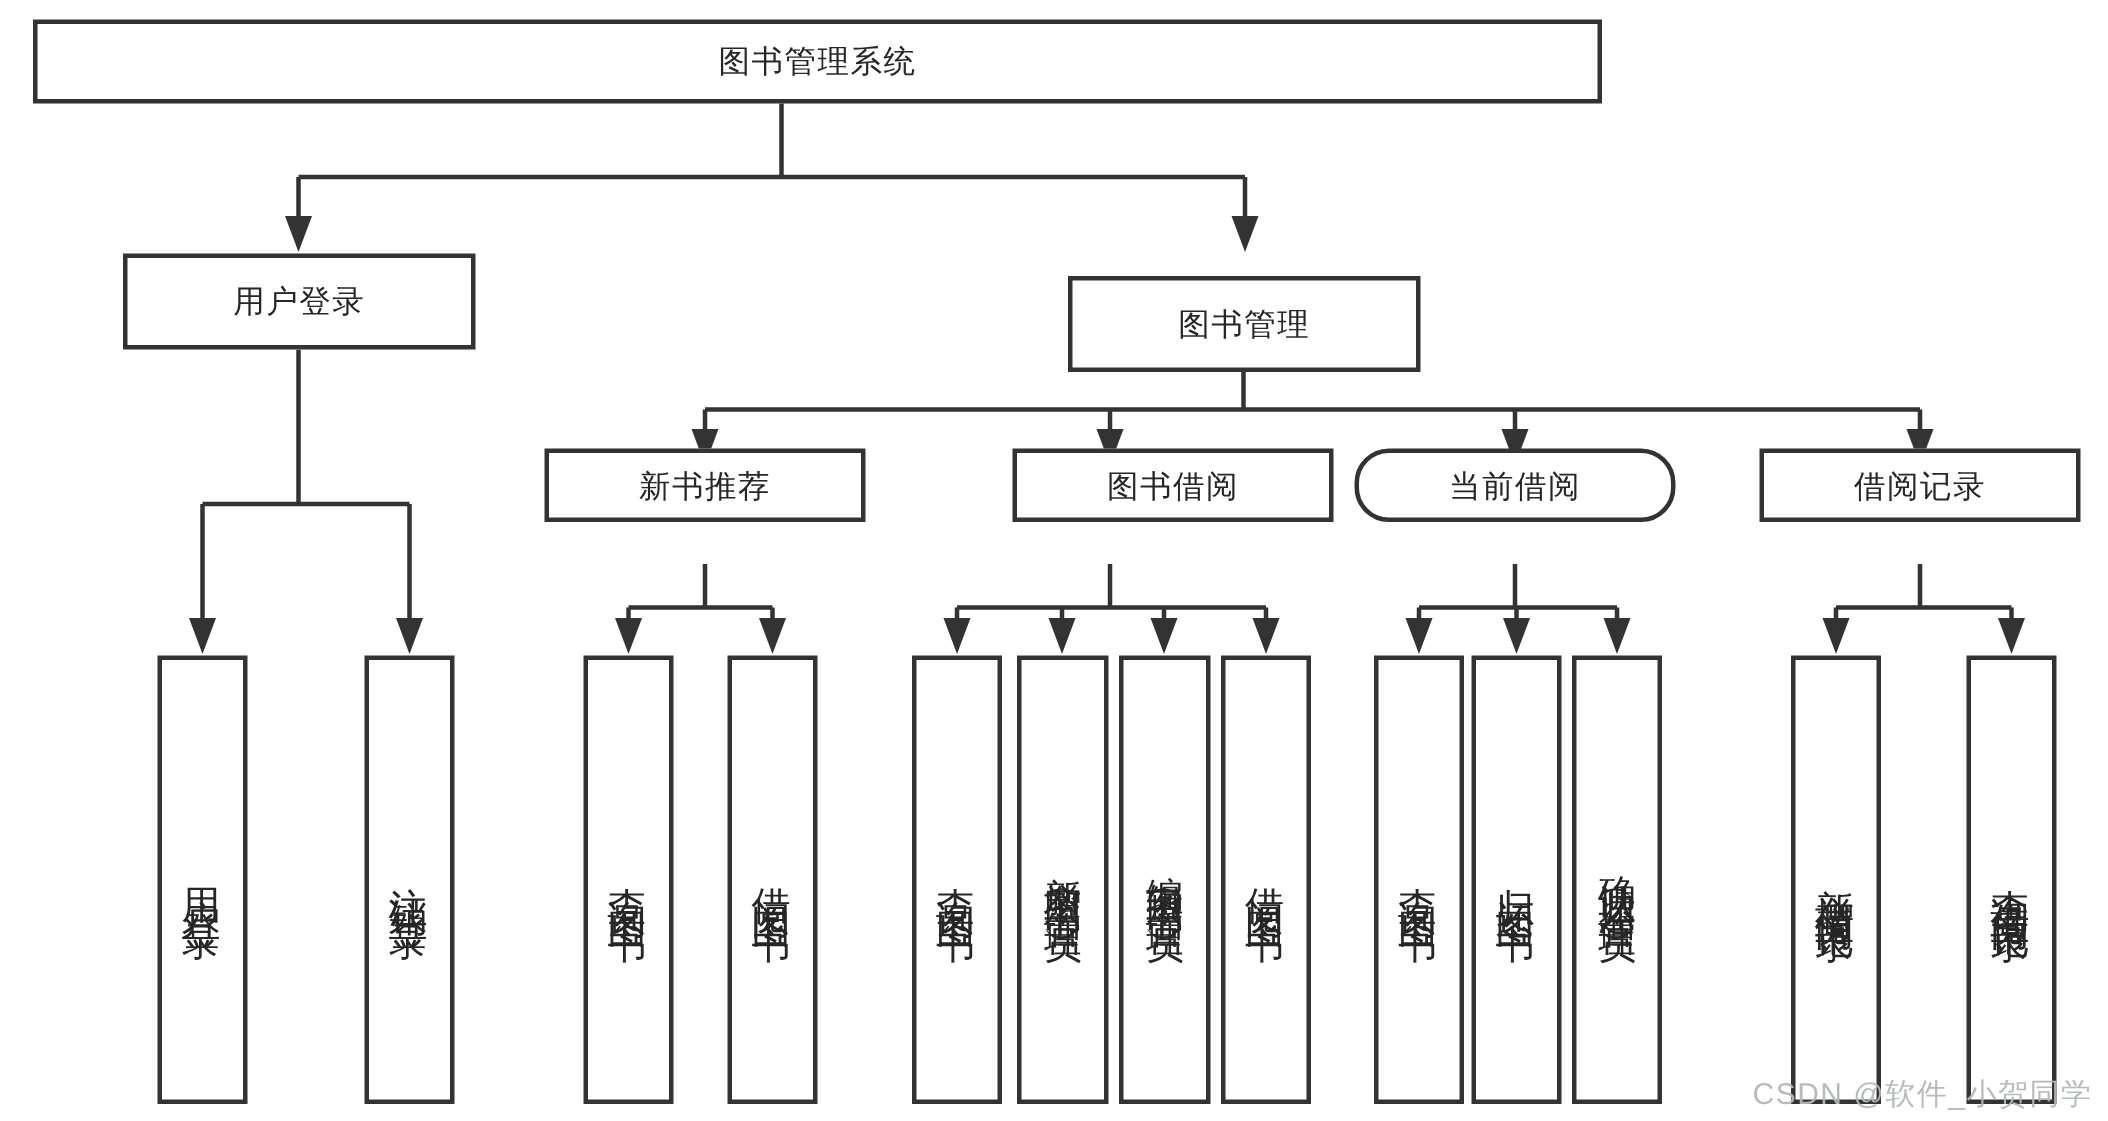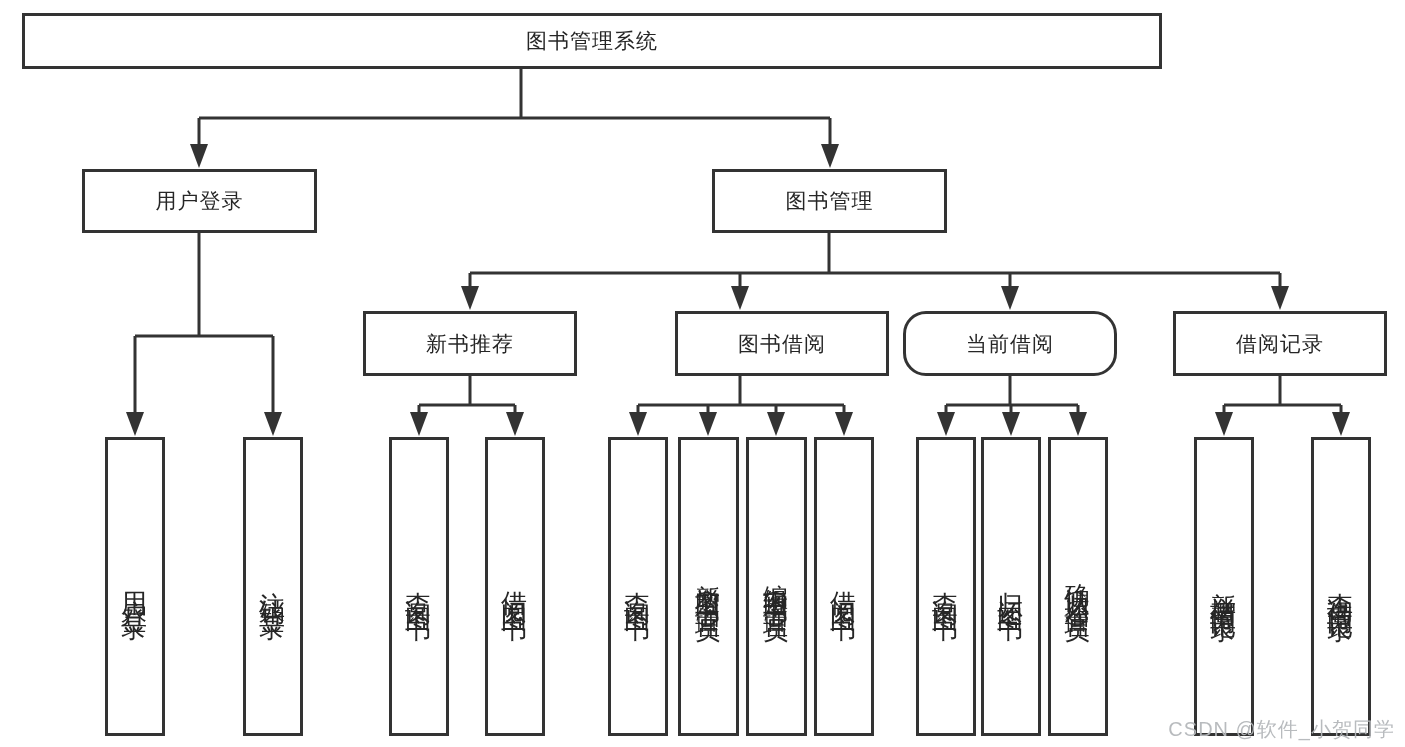--- a/index.html
+++ b/index.html
@@ -23,24 +23,24 @@
   .node{
     position:absolute;
     box-sizing:border-box;
     border:3px solid var(--line);
     background:var(--bg);
     display:flex;align-items:center;justify-content:center;
     font-size:21px;
     letter-spacing:1px;
     color:var(--text);
   }
-  .root{left:22px;top:13px;width:1140px;height:56px;}
+  .root{left:22px;top:13px;width:1046px;height:56px;}
   .lvl1-a{left:82px;top:169px;width:235px;height:64px;}
-  .lvl1-b{left:712px;top:169px;width:235px;height:64px;}
-  .lvl2{top:311px;width:214px;height:65px;}
+  .lvl1-b{left:712px;top:184px;width:235px;height:64px;}
+  .lvl2{top:299px;width:214px;height:49px;}
   .lvl2-0{left:363px;}
   .lvl2-1{left:633px;margin-left:42px;}
   .lvl2-2{left:903px;border-radius:23px;}
   .lvl2-3{left:1173px;justify-content:center;}
 
   .leaf{
     position:absolute;
     top:437px;height:299px;width:60px;
     box-sizing:border-box;
     border:3px solid var(--line);

